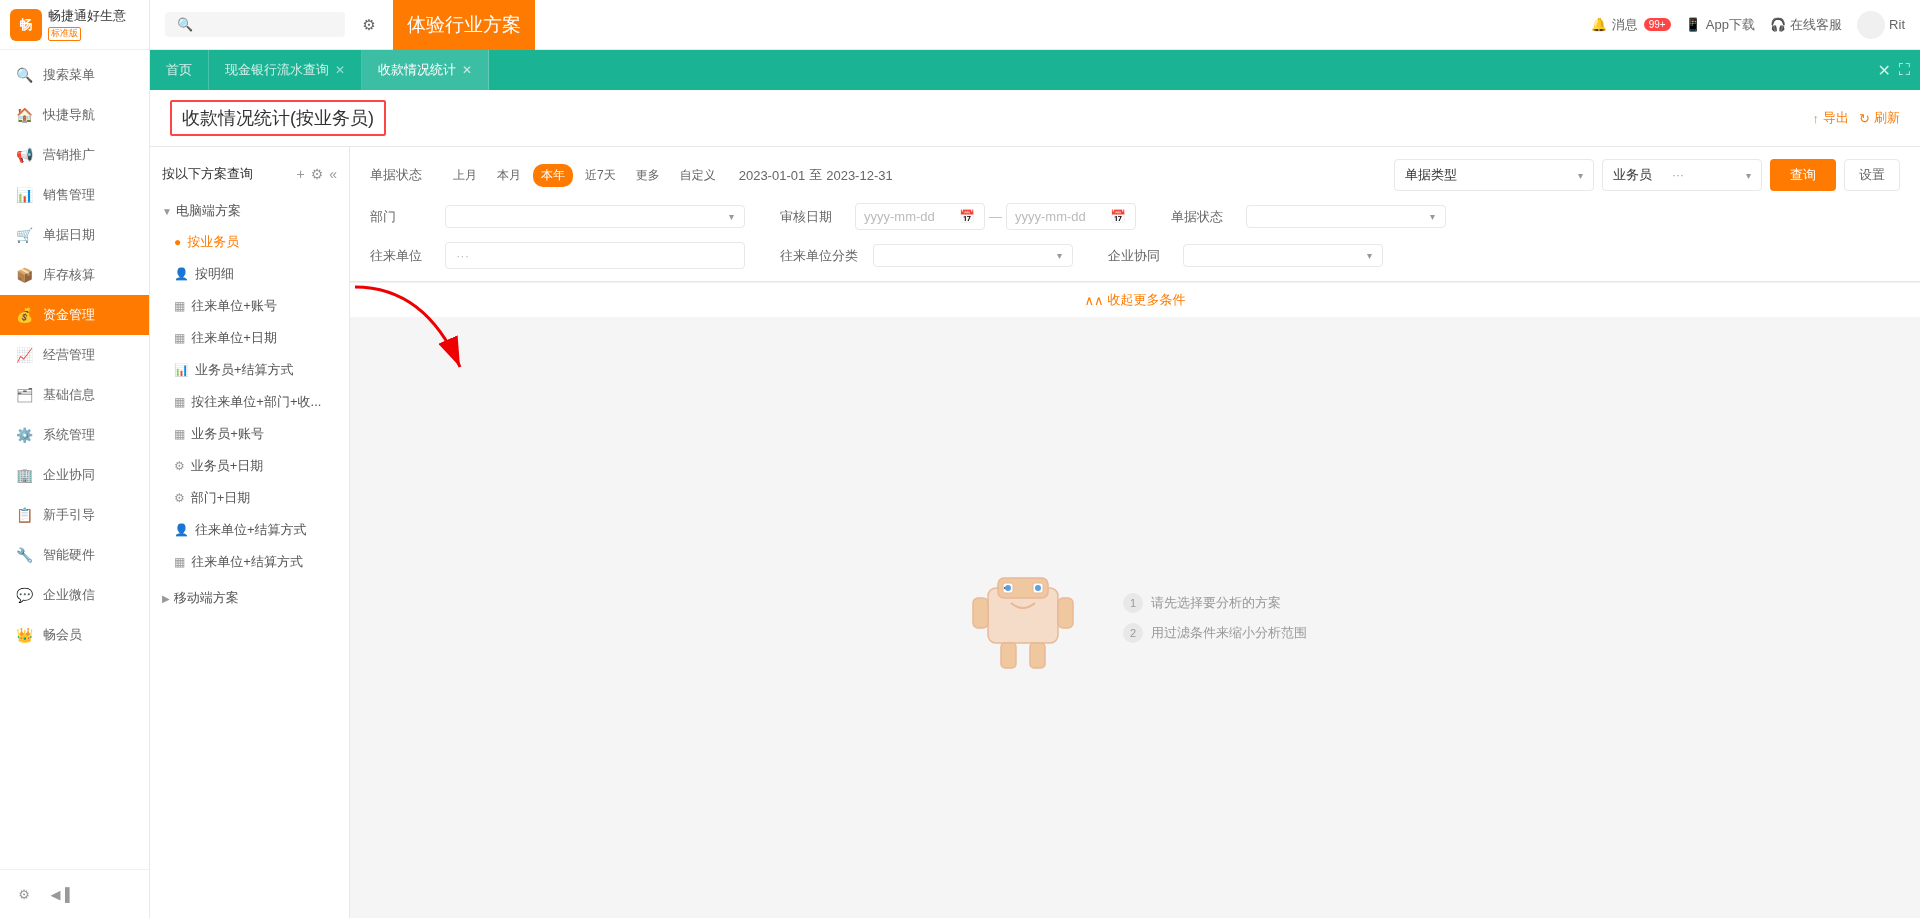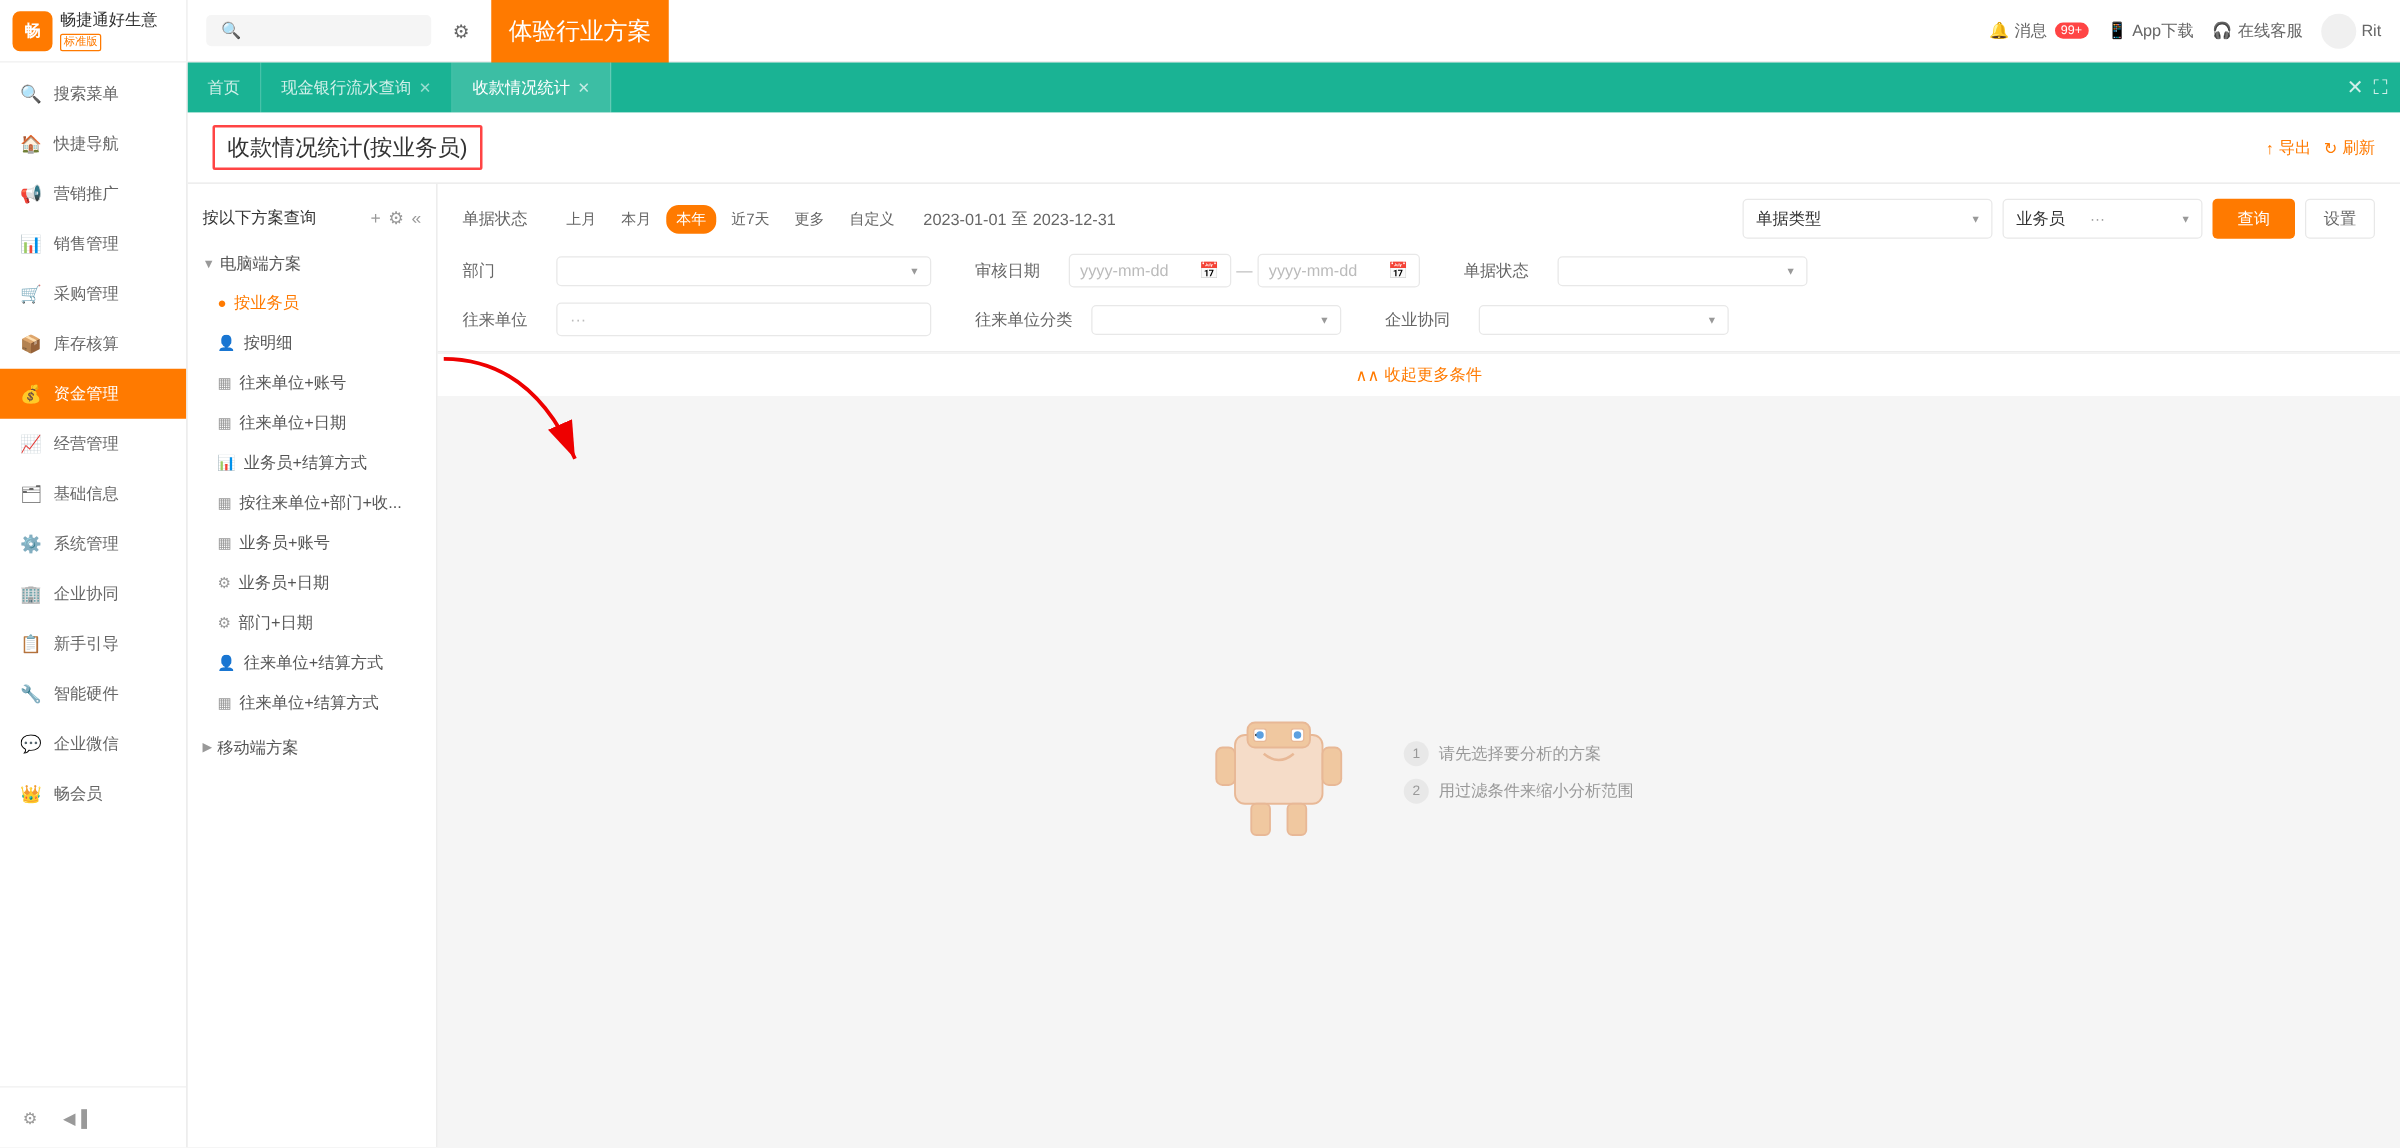--- a/index.html
+++ b/index.html
@@ -125,21 +125,21 @@
     <div class="sidebar-item">
       <span class="icon">📢</span>
       <span class="label">营销推广</span>
     </div>
     <div class="sidebar-item">
       <span class="icon">📊</span>
       <span class="label">销售管理</span>
     </div>
     <div class="sidebar-item">
       <span class="icon">🛒</span>
-      <span class="label">采购管理</span>
+      <span class="label">单据日期</span>
     </div>
     <div class="sidebar-item">
       <span class="icon">📦</span>
       <span class="label">库存核算</span>
     </div>
     <div class="sidebar-item active">
       <span class="icon">💰</span>
       <span class="label">资金管理</span>
     </div>
     <div class="sidebar-item">

